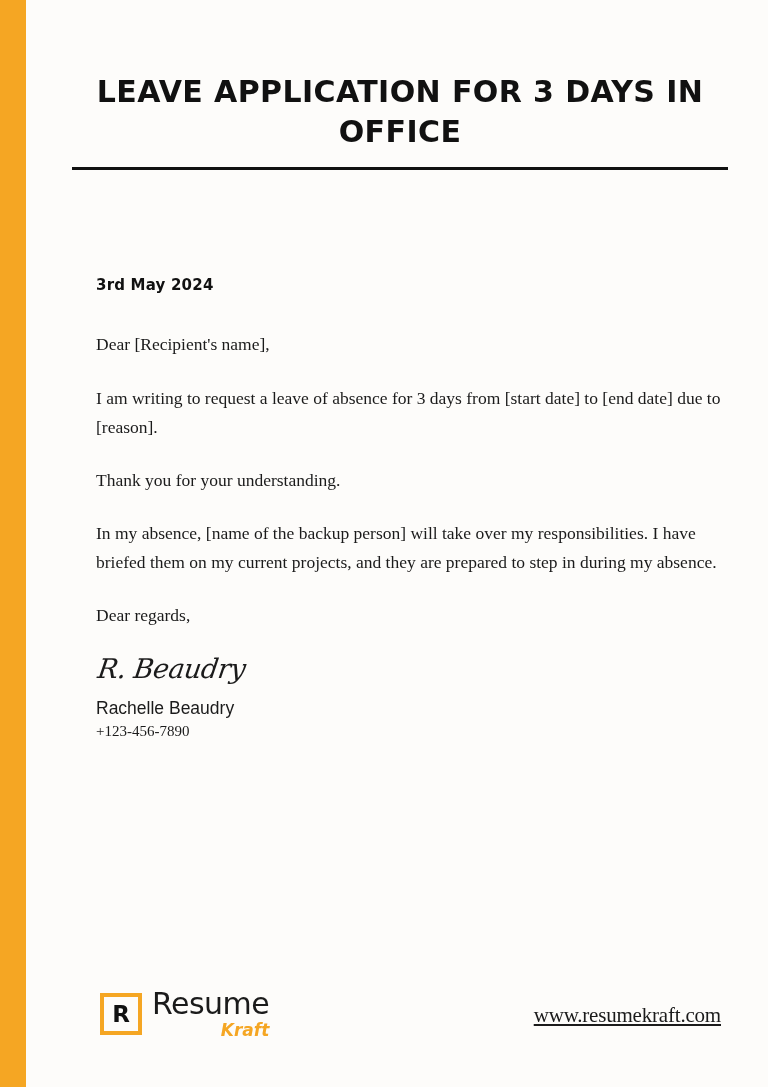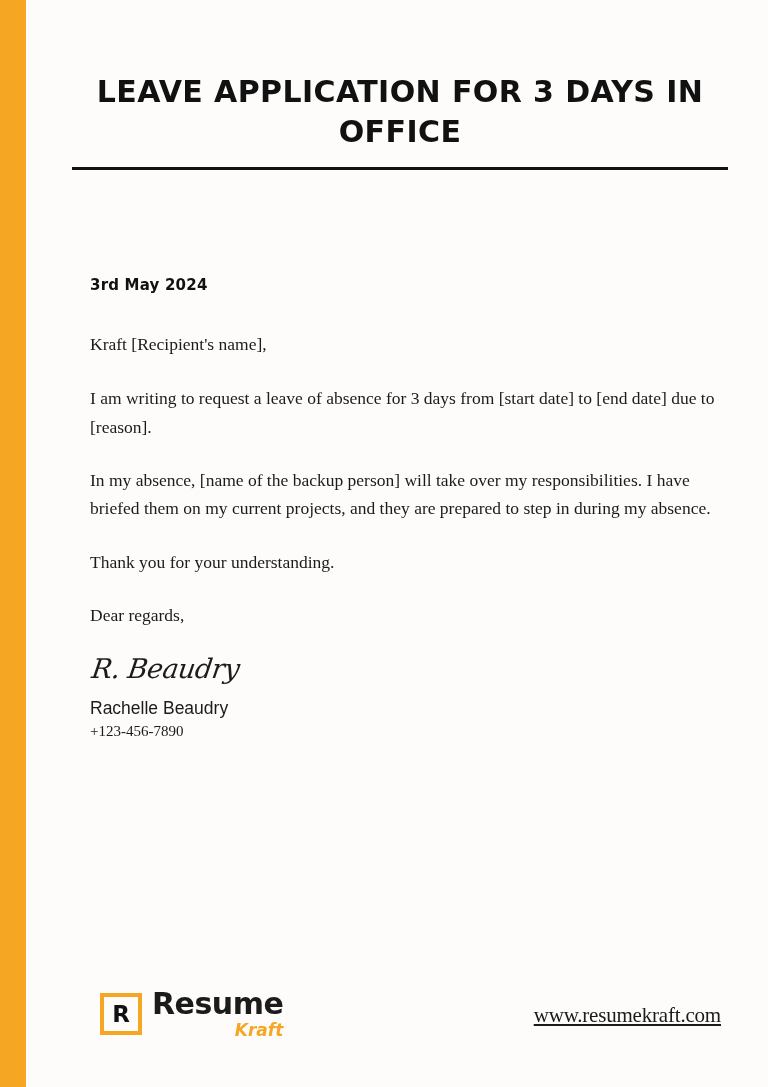--- a/index.html
+++ b/index.html
@@ -54,21 +54,21 @@
     text-transform: uppercase;
   }
   .title-rule {
     margin-top: 15px;
     height: 3px;
     background: #111111;
     width: 100%;
   }
   .letter-body {
     position: absolute;
-    left: 64px;
+    left: 70px;
     right: 45px;
     top: 276px;
   }
   .date-line {
     font-family: "DejaVu Sans", sans-serif;
     font-weight: bold;
     font-size: 15px;
     color: #111111;
     margin: 0 0 36px 0;
     letter-spacing: 0.2px;
@@ -140,21 +140,21 @@
     color: #111111;
     line-height: 1;
   }
   .brand-text {
     display: flex;
     flex-direction: column;
     justify-content: center;
   }
   .brand-primary {
     font-family: "DejaVu Sans", sans-serif;
-    font-weight: bold;
+    font-weight: normal;
     font-size: 30px;
     color: #1b1b1b;
     line-height: 1;
     letter-spacing: -0.5px;
   }
   .brand-secondary {
     font-family: "DejaVu Sans", sans-serif;
     font-weight: bold;
     font-style: italic;
     font-size: 17px;
@@ -184,27 +184,27 @@
   <div class="sheet">
 
     <div class="title-block">
       <h1 class="doc-title">LEAVE APPLICATION FOR 3 DAYS IN OFFICE</h1>
       <div class="title-rule"></div>
     </div>
 
     <div class="letter-body">
       <p class="date-line">3rd May 2024</p>
 
-      <p class="para salutation">Kraft [Recipient's name],</p>
+      <p class="para salutation">Dear [Recipient's name],</p>
 
       <p class="para">I am writing to request a leave of absence for 3 days from [start date] to [end date] due to [reason].</p>
 
+      <p class="para">Thank you for your understanding.</p>
+
       <p class="para">In my absence, [name of the backup person] will take over my responsibilities. I have briefed them on my current projects, and they are prepared to step in during my absence.</p>
-
-      <p class="para">Thank you for your understanding.</p>
 
       <p class="para closing">Dear regards,</p>
 
       <div class="signature">R. Beaudry</div>
 
       <p class="sig-name">Rachelle Beaudry</p>
       <p class="sig-phone">+123-456-7890</p>
     </div>
 
     <div class="footer">

